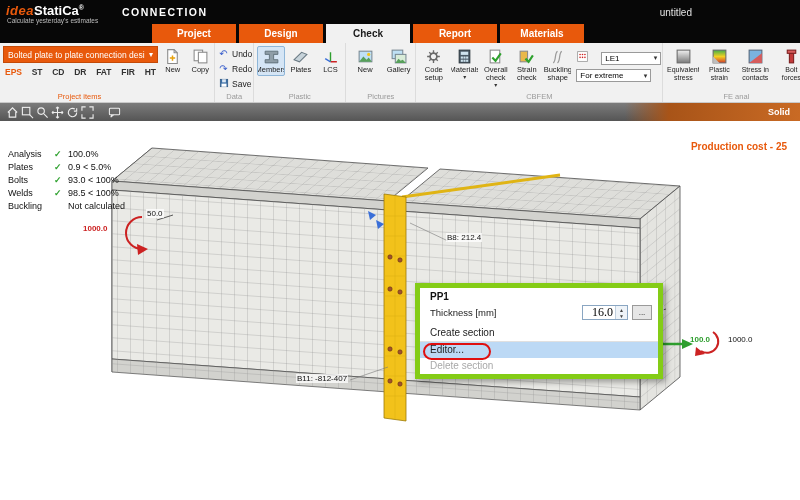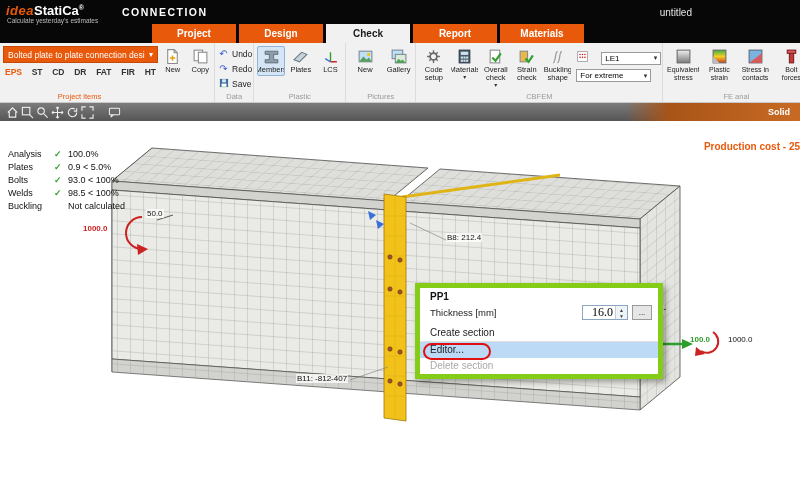--- a/index.html
+++ b/index.html
@@ -50,21 +50,21 @@
   .vicon.gap{margin-left:12px}
   .solidseg{position:absolute;right:0;top:0;height:100%;width:175px;background:linear-gradient(90deg,rgba(120,120,120,0),#a85418 25%,#c96a24);display:flex;align-items:center;justify-content:flex-end;padding-right:10px;box-sizing:border-box}
   .solidseg span{color:#fff;font-size:9px;font-weight:bold}
   
   .canvas{position:relative;height:379px;background:#fff;overflow:hidden}
   svg.model{position:absolute;left:0;top:0}
   .status{position:absolute;left:8px;top:26px;font-size:9px;color:#111;z-index:2}
   .stRow{display:flex;height:13px;align-items:center}
   .slab{width:46px}
   .schk{width:14px;color:#2ea12e;font-weight:bold}
-  .prodcost{position:absolute;right:0;top:20px;color:#e8590c;font-size:10px;font-weight:bold;white-space:nowrap;z-index:2}
+  .prodcost{position:absolute;right:13px;top:20px;color:#e8590c;font-size:10px;font-weight:bold;white-space:nowrap;z-index:2}
   .anno{position:absolute;font-size:8px;color:#111;background:rgba(255,255,255,.75);padding:0 1px;white-space:nowrap;z-index:2}
   .anno.red{color:#cc2222;background:transparent;font-weight:bold}
   .anno.green{color:#2e9e2e;background:transparent;font-weight:bold}
   
   .cmenu{position:absolute;left:415px;top:162px;width:238px;background:#fff;border:5px solid #84cc16;box-shadow:3px 3px 6px rgba(0,0,0,.35);font-size:10px;z-index:5}
   .cm-title{font-weight:bold;padding:3px 10px 2px;font-size:10px;color:#111}
   .cm-thick{display:flex;align-items:center;padding:1px 6px 5px 10px;gap:4px}
   .cm-lab{flex:1;font-size:9.5px;color:#222}
   .cm-val{width:46px;height:15px;border:1px solid #8aa6c2;display:flex;align-items:stretch;box-sizing:border-box;background:#fff}
   .cm-val input{width:30px;border:none;outline:none;font-size:12px;text-align:right;padding:0 2px 0 0;font-family:Liberation Serif, serif;background:transparent}

